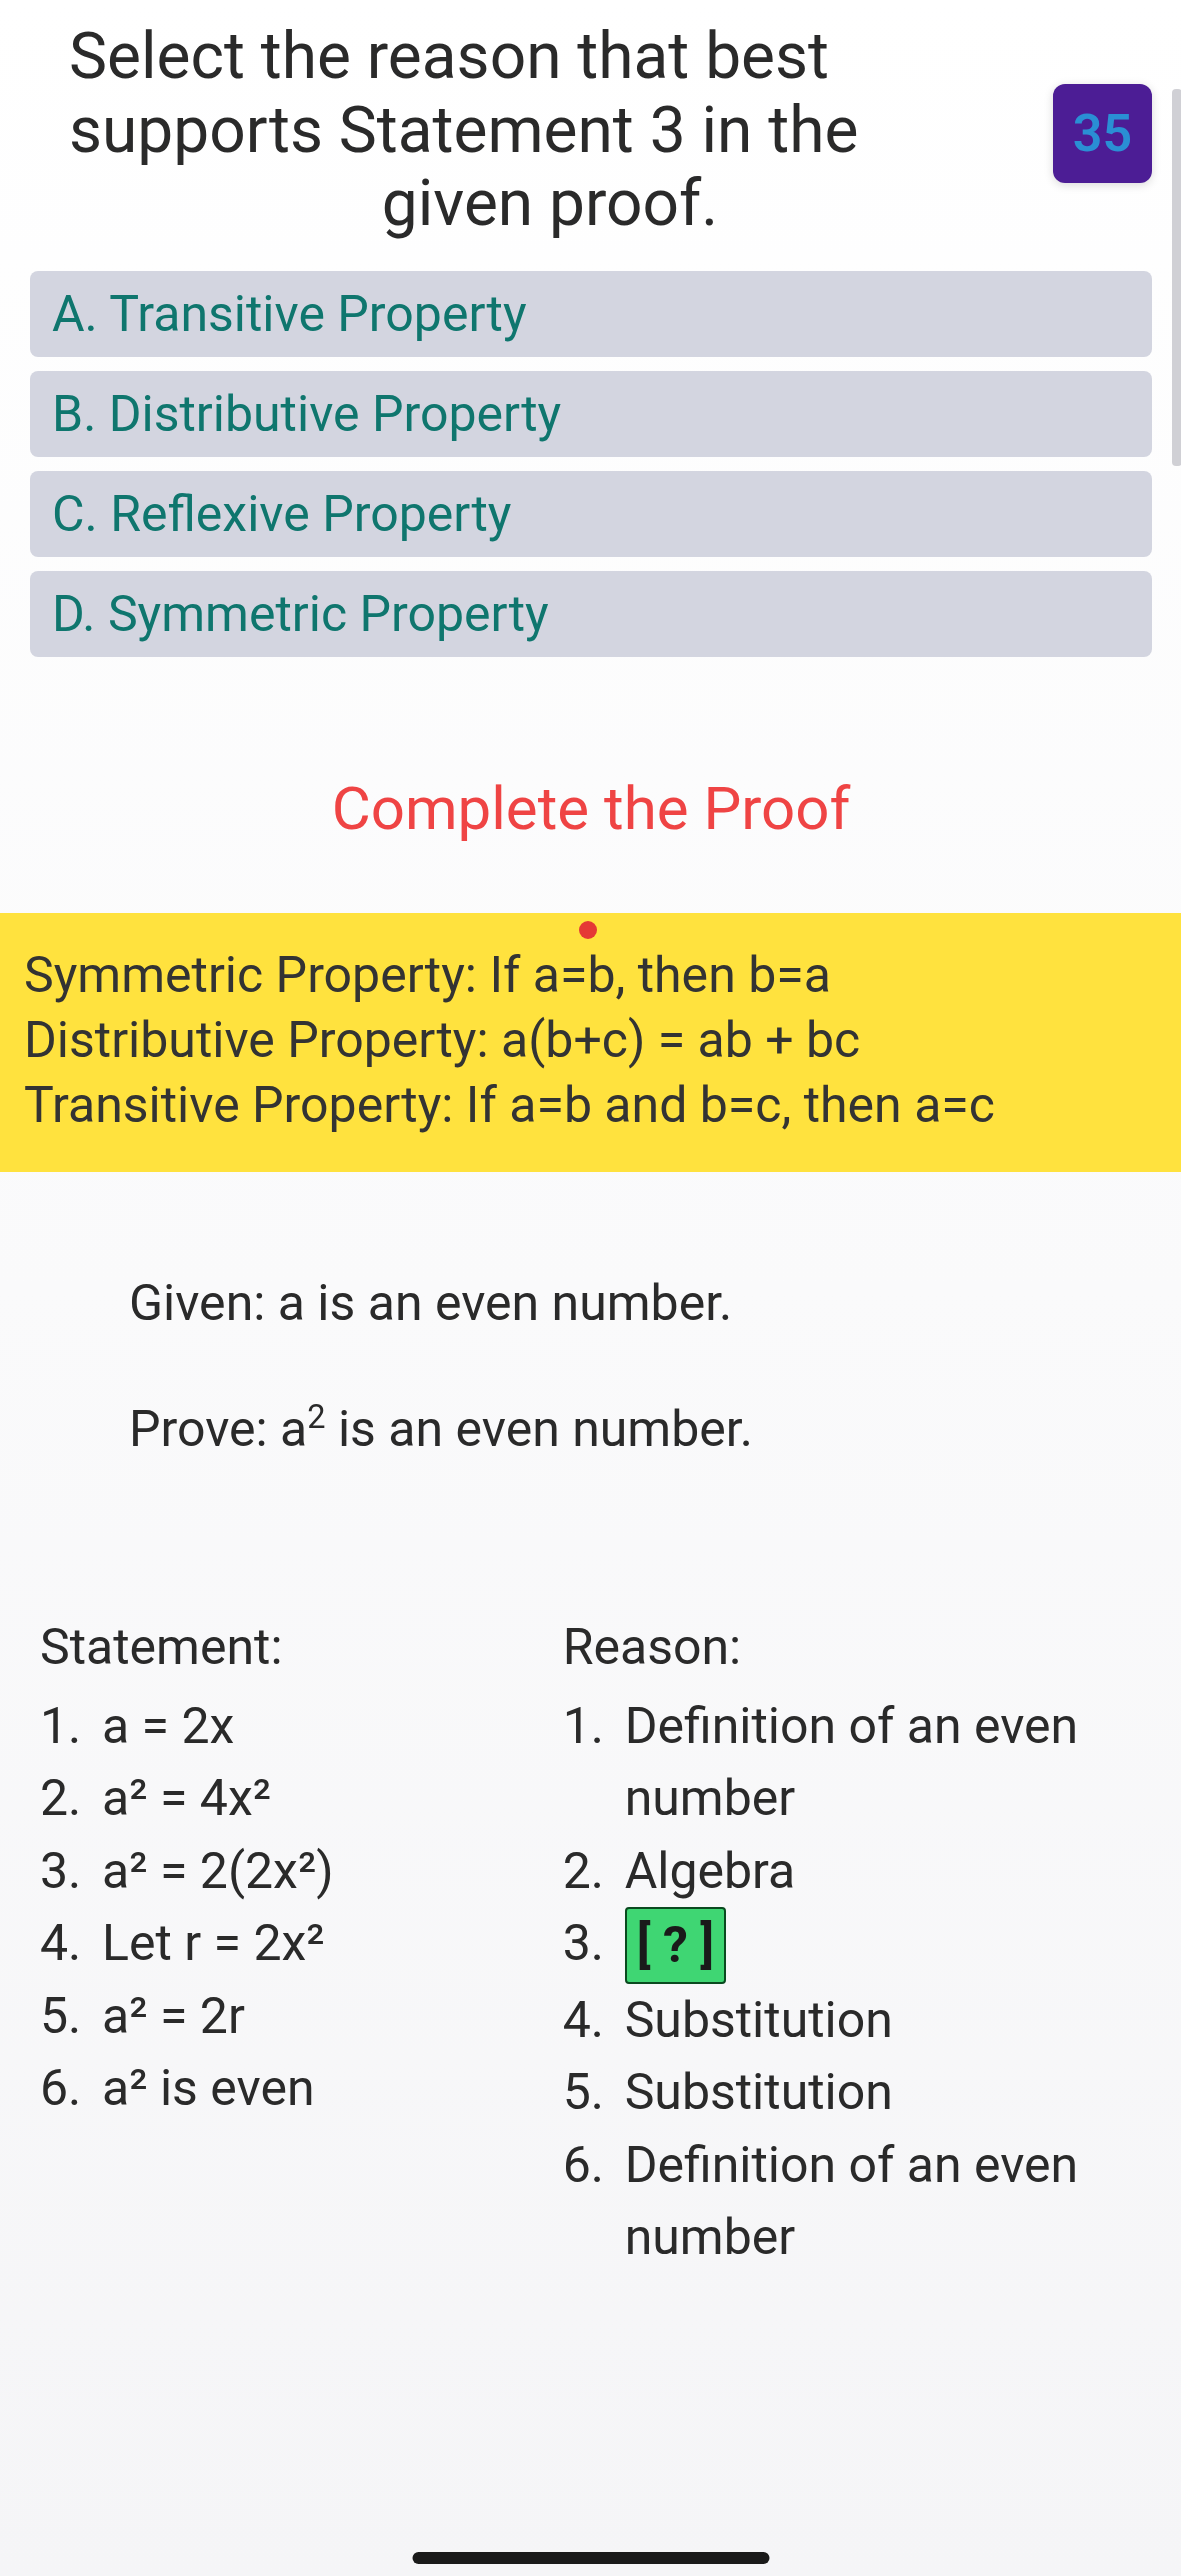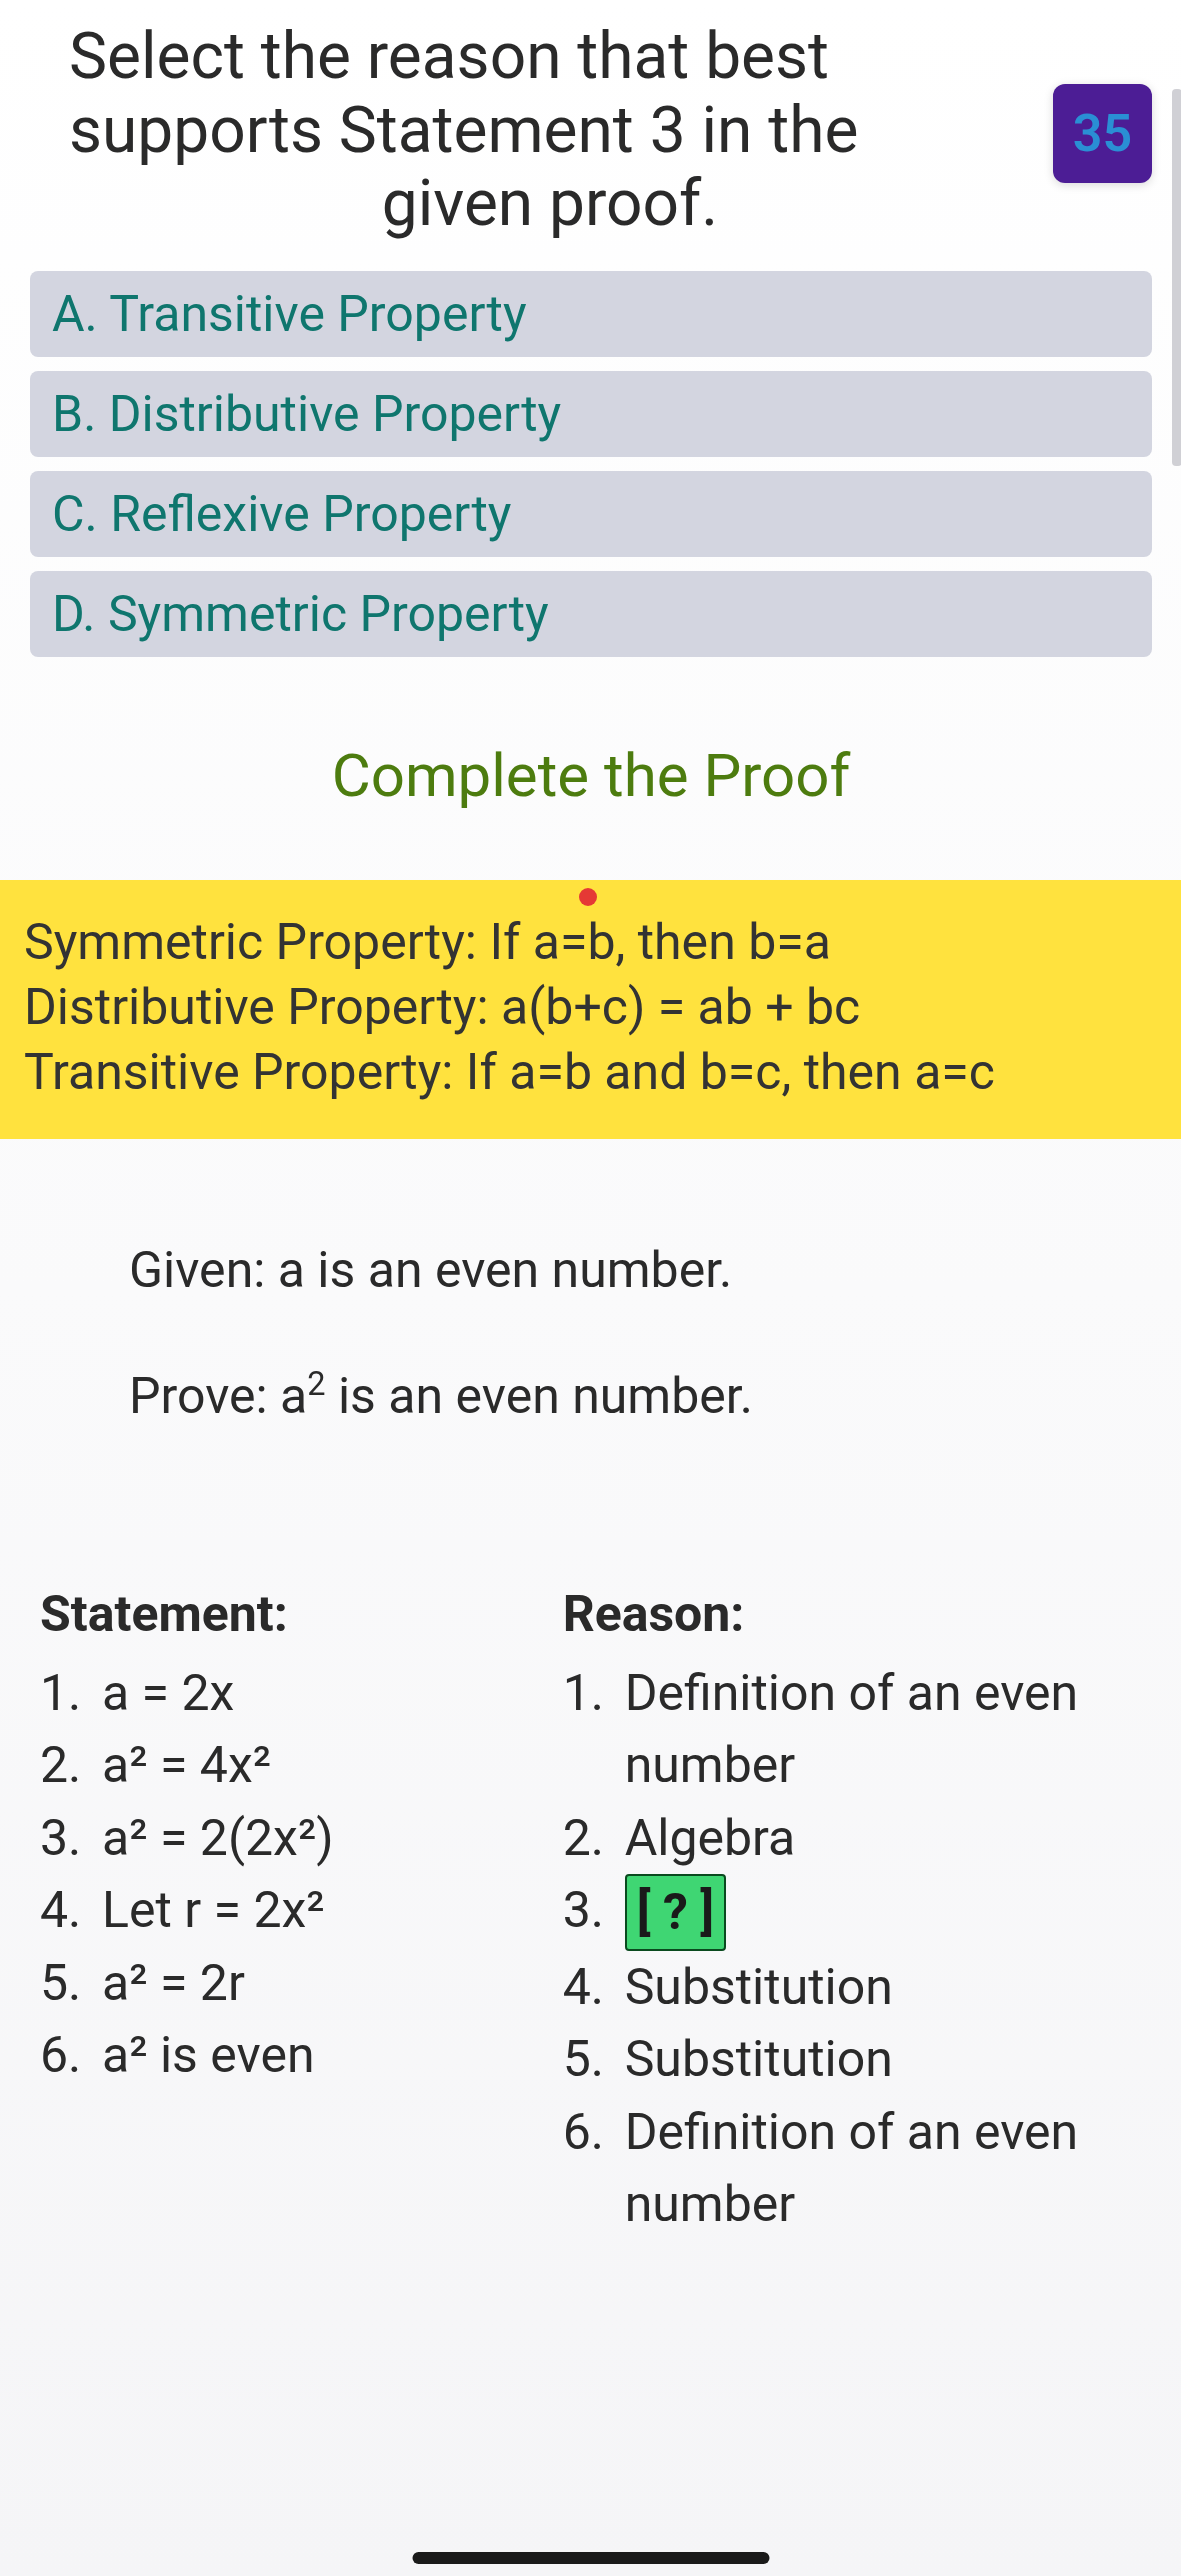--- a/index.html
+++ b/index.html
@@ -48,22 +48,22 @@
     margin-bottom: 14px;
     font-size: 50px;
     font-weight: 400;
     color: #0f766e;
     cursor: pointer;
   }
   .section-title {
     text-align: center;
     font-size: 60px;
     font-weight: 400;
-    color: #4d7c0f;
-    margin-top: 83px;
+    color: #ef4444;
+    margin-top: 116px;
     margin-bottom: 69px;
   }
   .definitions {
     background: #ffe23e;
     padding: 30px 24px 34px 24px;
     font-size: 50px;
     line-height: 1.3;
     color: #333;
     position: relative;
   }
@@ -86,21 +86,21 @@
   .given-prove .gp-label { font-weight: 400; }
   .proof-table {
     display: flex;
     padding: 50px 30px 0 40px;
     font-size: 50px;
     line-height: 1.45;
   }
   .col-statements { width: 47%; }
   .col-reasons { width: 53%; }
   .col-header {
-    font-weight: 700;
+    font-weight: 400;
     margin-bottom: 6px;
   }
   .proof-row {
     display: flex;
     align-items: flex-start;
   }
   .row-num {
     min-width: 62px;
   }
   .row-text { }

